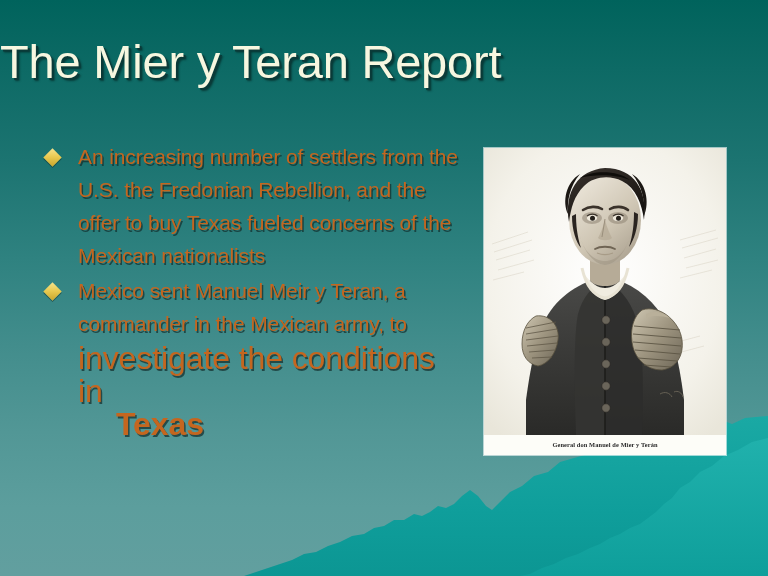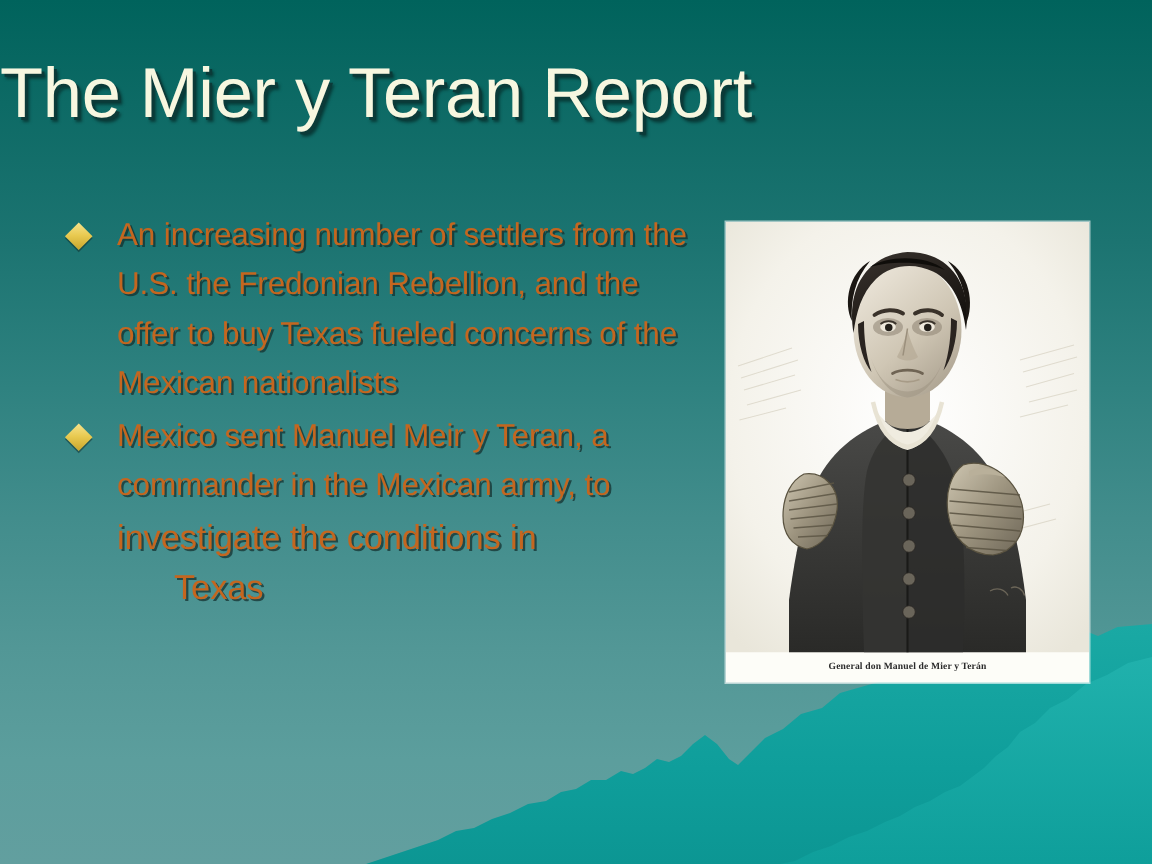--- a/index.html
+++ b/index.html
@@ -75,28 +75,29 @@
     display: block;
     font-size: 21px;
     line-height: 33px;
     color: #c4661f;
     text-shadow: 1.5px 1.5px 0 rgba(20,46,44,0.72);
     letter-spacing: -0.1px;
   }
   .cont-line {
     display: block;
     margin-left: 40px;
-    font-size: 23px;
+    font-size: 32px;
     line-height: 33px;
     color: #c4661f;
     text-shadow: 1.5px 1.5px 0 rgba(20,46,44,0.72);
     letter-spacing: -0.1px;
   }
   .cont-line.indented {
     margin-left: 78px;
+    font-weight: bold;
   }
 
   
   .picture {
     position: absolute;
     left: 484px;
     top: 148px;
     width: 242px;
     height: 307px;
     background: #fdfdf8;

